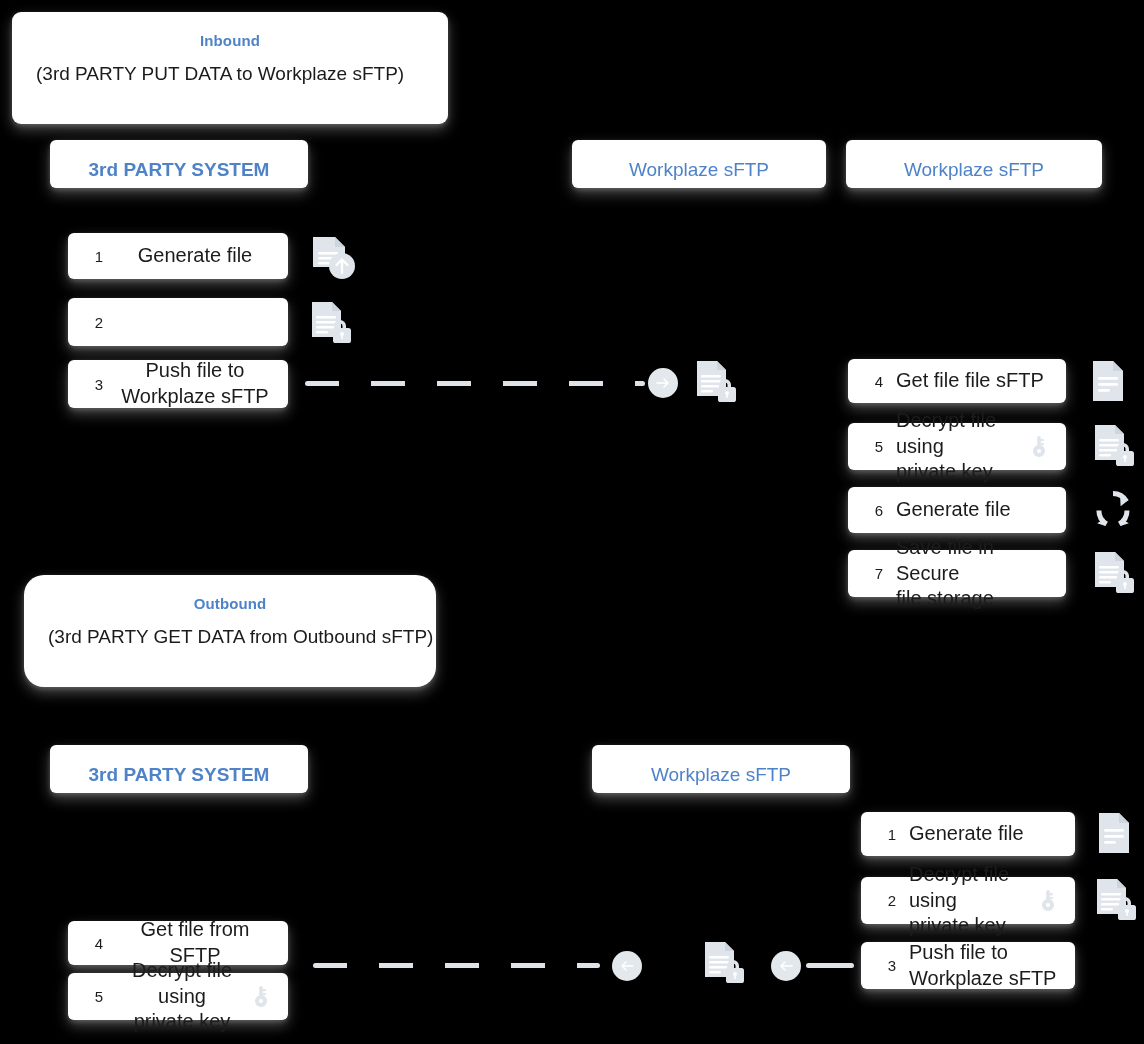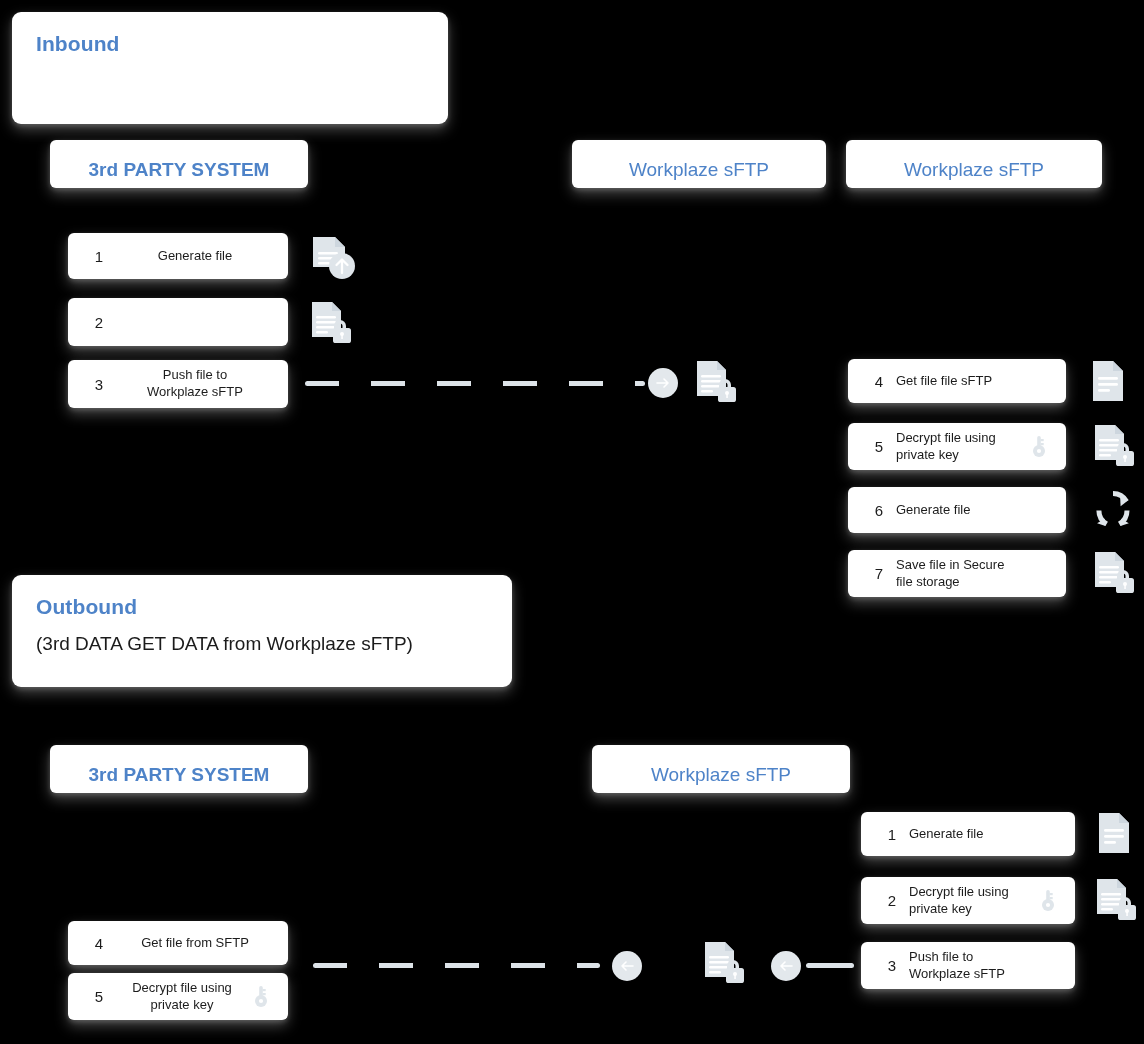--- a/index.html
+++ b/index.html
@@ -18,23 +18,24 @@
     border-radius: 7px;
     box-shadow: 0 6px 14px rgba(255,255,255,0.28),
                 0 2px 5px rgba(255,255,255,0.18);
   }
 
   
   .banner { padding: 20px 24px 22px 24px; border-radius: 9px; }
   .banner-title {
     color: #4e83c8;
     font-weight: bold;
-    font-size: 21px;
+    font-size: 15px;
     letter-spacing: .1px;
     margin-bottom: 14px;
+    text-align: center;
   }
   .banner-sub {
     color: #1b1b1b;
     font-size: 19px;
     font-weight: normal;
     white-space: nowrap;
   }
 
   
   .lane {
@@ -50,21 +51,21 @@
     border-radius: 6px;
     padding: 0 14px;
   }
   .step-num {
     width: 34px; flex: 0 0 34px;
     text-align: center;
     font-size: 15px; color: #1c1c1c;
   }
   .step-text {
     flex: 1 1 auto;
-    font-size: 13px; color: #1c1c1c;
+    font-size: 20px; color: #1c1c1c;
     line-height: 1.28;
   }
   .step-text.center { text-align: center; }
   .step-text.left   { text-align: left; }
   .step-key { flex: 0 0 26px; display:flex; align-items:center; justify-content:center; }
 
   
   .ico { position: absolute; }
   .ico svg { display: block; }
 
@@ -86,20 +87,21 @@
     display: flex; align-items: center; justify-content: center;
   }
 </style>
 </head>
 <body>
 
 <div id="stage">
 
   <div class="card banner" style="left:12px; top:12px; width:436px; height:112px;">
     <div class="banner-title">Inbound</div>
+    <div class="banner-sub">(3rd PARTY PUT DATA to Workplaze sFTP)</div>
   </div>
 
   <div class="card lane" style="left:50px; top:140px; width:258px; height:48px;">
     <span class="lane-label bold">3rd PARTY SYSTEM</span>
   </div>
   <div class="card lane" style="left:572px; top:140px; width:254px; height:48px;">
     <span class="lane-label">Workplaze sFTP</span>
   </div>
   <div class="card lane" style="left:846px; top:140px; width:256px; height:48px;">
     <span class="lane-label">Workplaze sFTP</span>
@@ -242,23 +244,23 @@
       <rect x="11" y="23" width="20" height="2.4" rx="1.2" fill="#ffffff"></rect>
       <rect x="11" y="28" width="20" height="2.4" rx="1.2" fill="#ffffff"></rect>
       <rect x="11" y="33" width="12" height="2.4" rx="1.2" fill="#ffffff"></rect>
       <path d="M29 28 a6 6 0 0 1 12 0 v4 h-3.5 v-4 a2.5 2.5 0 0 0 -5 0 v4 H29z" fill="#dfe5ea"></path>
       <rect x="28" y="30" width="18" height="15" rx="2.6" fill="#dfe5ea"></rect>
       <circle cx="37" cy="36" r="2" fill="#ffffff"></circle>
       <rect x="36.3" y="37" width="1.5" height="4" fill="#ffffff"></rect>
     </svg>
   </div>
 
-  <div class="card banner" style="left:12px; top:575px; width:500px; height:112px;">
+  <div class="card banner" style="left:24px; top:575px; width:412px; height:112px;border-radius:20px;">
     <div class="banner-title">Outbound</div>
-    <div class="banner-sub">(3rd DATA GET DATA from Workplaze sFTP)</div>
+    <div class="banner-sub">(3rd PARTY GET DATA from Outbound sFTP)</div>
   </div>
 
   <div class="card lane" style="left:50px; top:745px; width:258px; height:48px;">
     <span class="lane-label bold">3rd PARTY SYSTEM</span>
   </div>
   <div class="card lane" style="left:592px; top:745px; width:258px; height:48px;">
     <span class="lane-label">Workplaze sFTP</span>
   </div>
 
   <div class="card step" style="left:861px; top:812px; width:214px; height:44px;">

